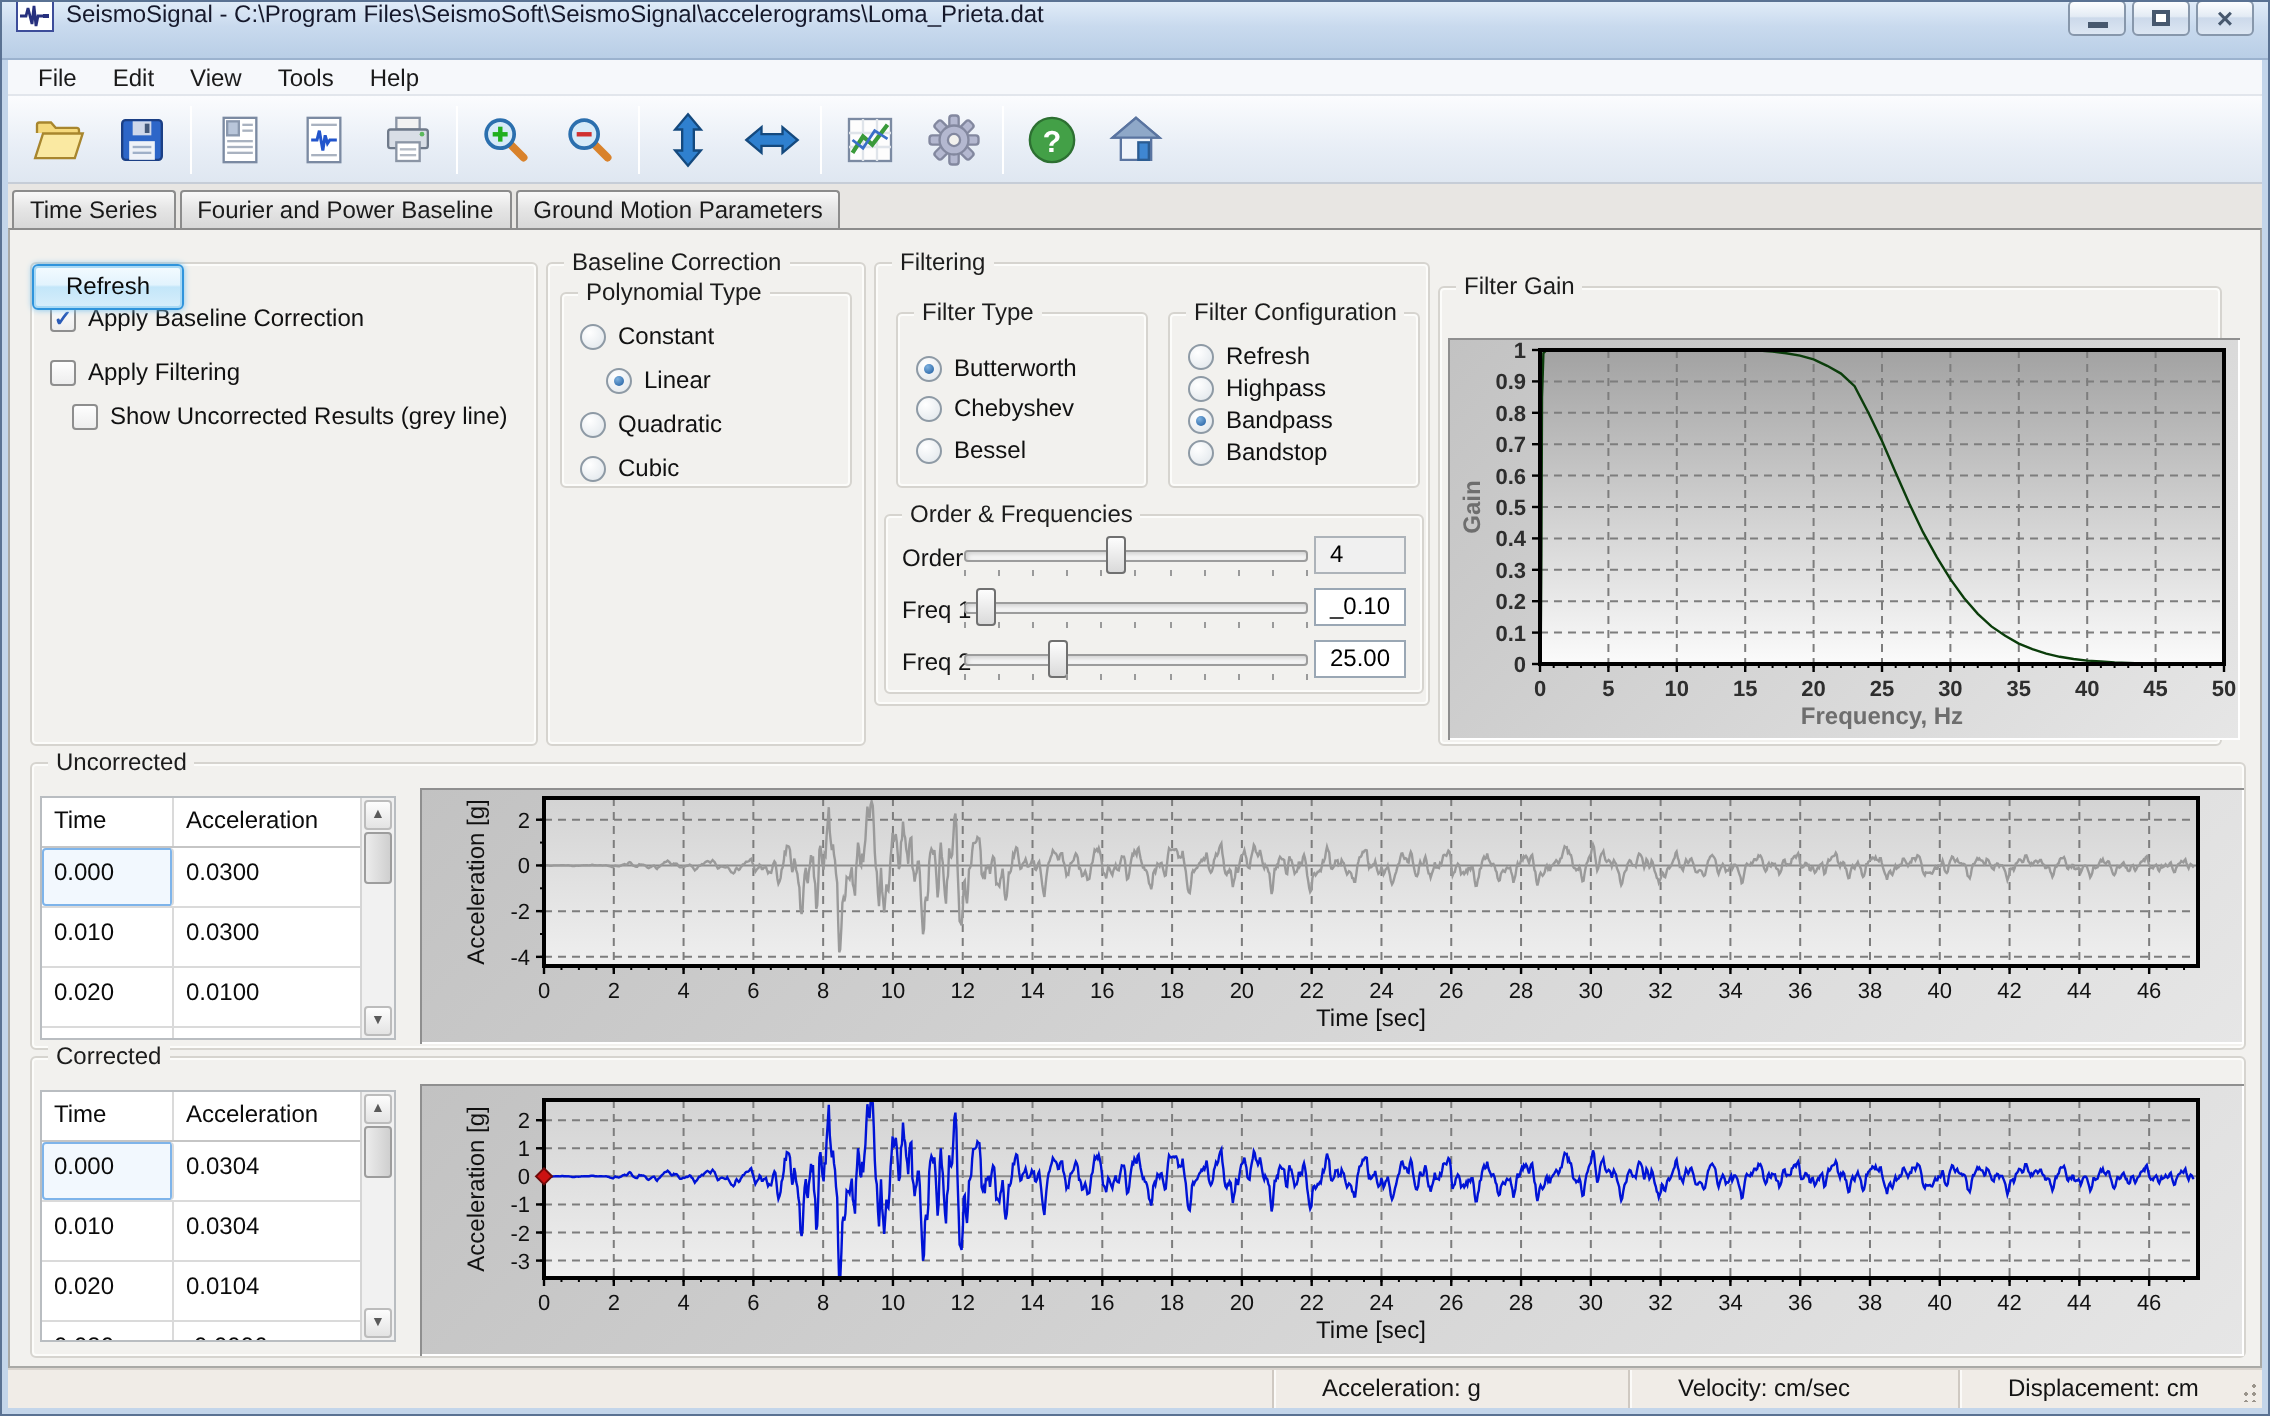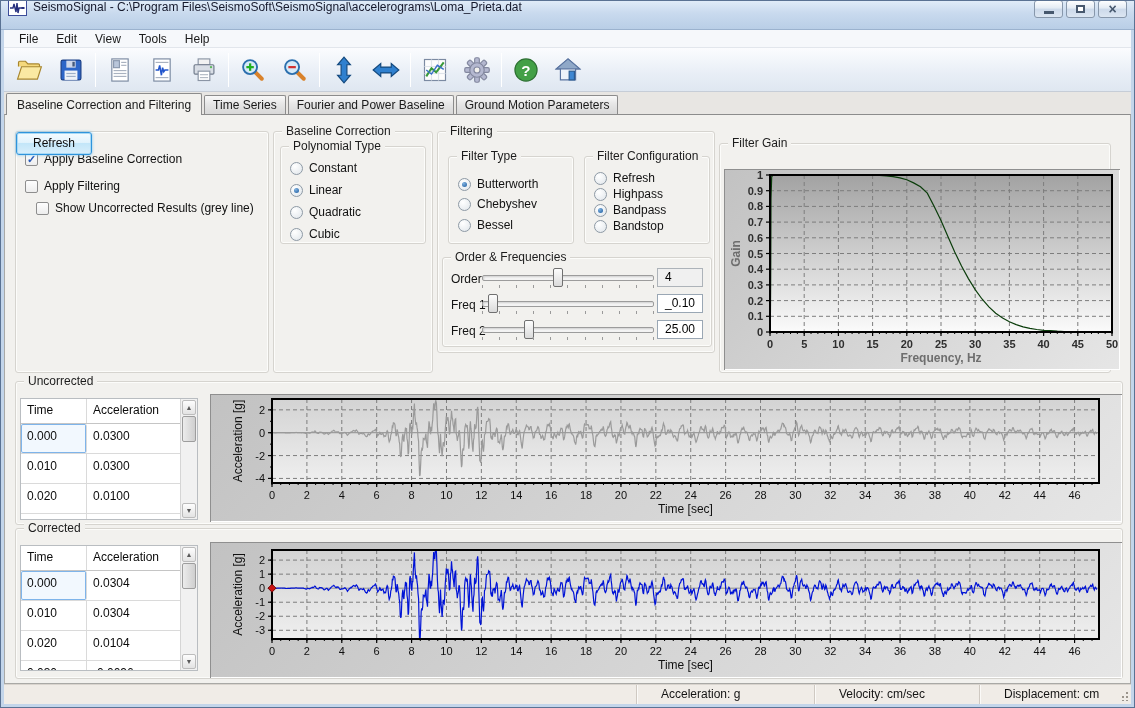--- a/index.html
+++ b/index.html
@@ -254,21 +254,20 @@
     <span class="tbtn">
       <svg width="28" height="28" viewBox="0 0 24 24">
           <path d="M12 2.5 L22 11 H18.5 V20.5 H5.5 V11 H2 Z" fill="#eef3fa" stroke="#5a74a0"></path>
           <path d="M12 2.5 L22 11 H2 Z" fill="#8fa8c8" stroke="#5a74a0"></path>
           <rect x="13" y="13" width="4.5" height="7.5" fill="#3f87d2" stroke="#2b5c92"></rect>
         </svg>
     </span>
   </div>
 
   <div id="tabstrip">
-      <div class="tab active">Baseline Correction and Filtering</div>
       <div class="tab">Time Series</div>
       <div class="tab">Fourier and Power Baseline</div>
       <div class="tab">Ground Motion Parameters</div>
     </div>
 
   <div id="page">
 
     <div class="groupbox" id="gb-options" style="left:10px;top:16px;width:254px;height:242px">
       <div id="cb-container">
           <div class="cb-row" style="left: 9px; top: 20px;">
@@ -289,21 +288,21 @@
 
     <div class="groupbox" style="left:268px;top:16px;width:160px;height:242px">
       <span class="gb-label">Baseline Correction</span>
       <div class="groupbox" style="left:6px;top:14px;width:146px;height:98px">
         <span class="gb-label">Polynomial Type</span>
         <div id="radios-polytype">
             <div class="radio-row" style="left: 9px; top: 14px;">
               <span class="radio-dot"></span>
               <span>Constant</span>
             </div>
-            <div class="radio-row" style="left: 9px; top: 36px;">
+            <div class="radio-row" style="left: 22px; top: 36px;">
               <span class="radio-dot sel"></span>
               <span>Linear</span>
             </div>
             <div class="radio-row" style="left: 9px; top: 58px;">
               <span class="radio-dot"></span>
               <span>Quadratic</span>
             </div>
             <div class="radio-row" style="left: 9px; top: 80px;">
               <span class="radio-dot"></span>
               <span>Cubic</span>

